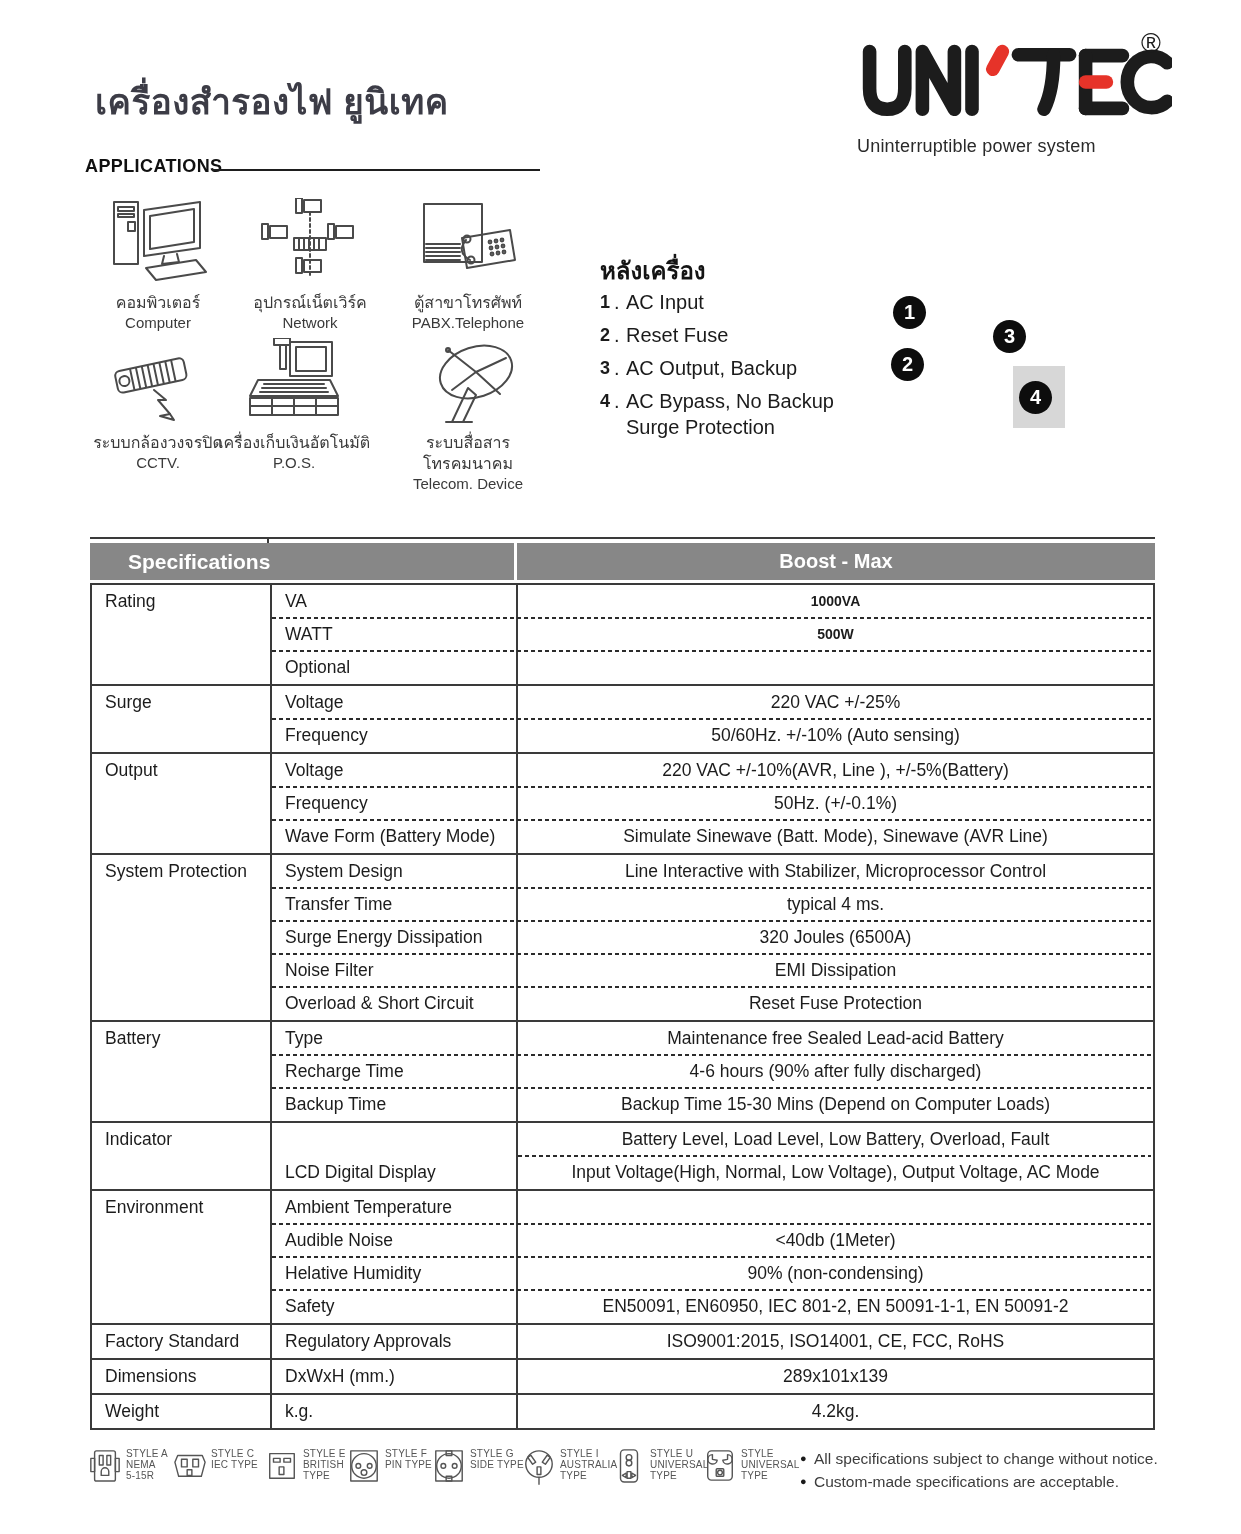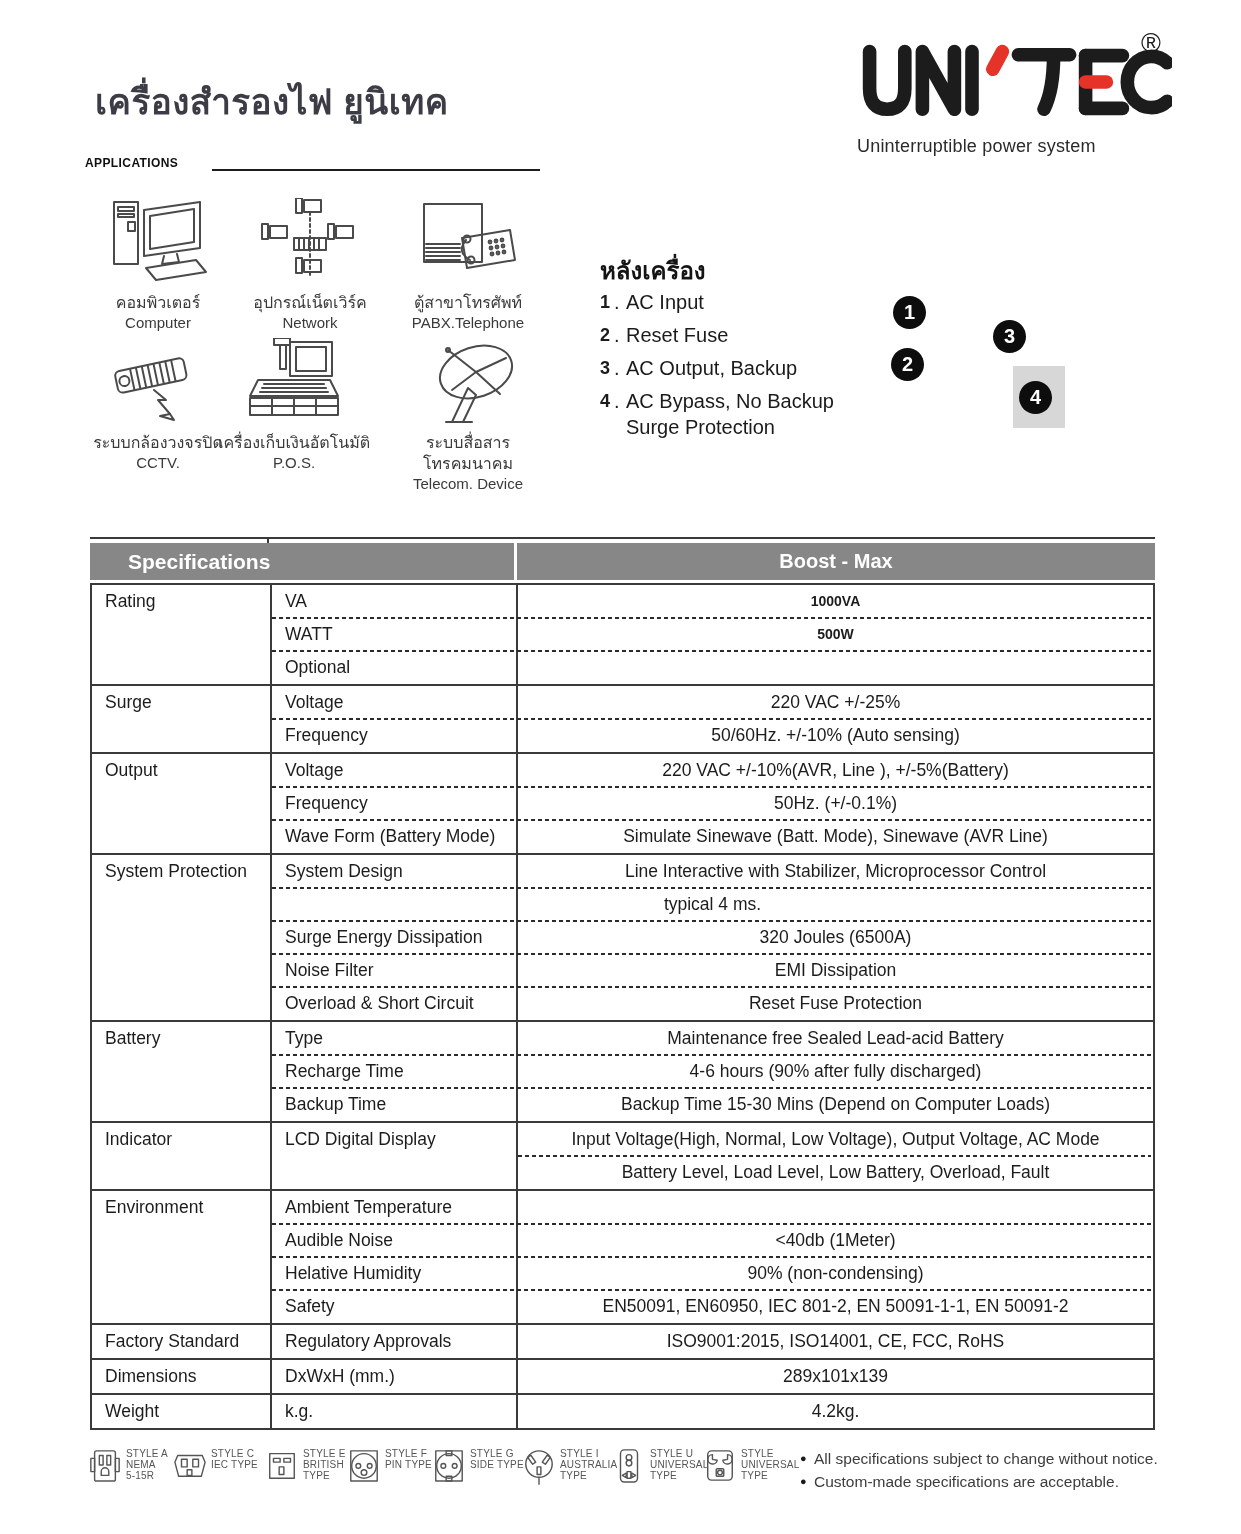--- a/index.html
+++ b/index.html
@@ -8,21 +8,21 @@
   #doc { position:relative; width:1241px; height:1534px; background:#ffffff; margin:0 auto; overflow:hidden;
          font-family:"Liberation Sans","DejaVu Sans",sans-serif; color:#1c1c1c; }
   .abs { position:absolute; }
 
   
   .thai-title { left:95px; top:74px; font-size:35px; font-weight:600; color:#3c3c46; letter-spacing:0.5px; }
   .logo-svg { left:852px; top:34px; }
   .reg-mark { left:1141px; top:28px; font-size:27px; color:#1c1c1c; }
   .tagline  { left:857px; top:136px; font-size:18px; color:#2a2a2a; letter-spacing:0.2px; }
 
-  .apps-heading { left:85px; top:156px; font-size:12px; font-weight:700; color:#101010; letter-spacing:0.4px; }
+  .apps-heading { left:85px; top:156px; font-size:18px; font-weight:700; color:#101010; letter-spacing:0.4px; }
   .apps-rule { left:212px; top:169px; width:328px; height:2px; background:#1e1e1e; }
 
   
   .app-cell { position:absolute; width:164px; text-align:center; }
   .app-icon { display:block; width:100px; height:92px; margin:0 auto; }
   .app-label-th { font-size:16px; color:#3a3a3a; line-height:21px; margin-top:2px; }
   .app-label-en { font-size:15px; color:#3a3a3a; line-height:20px; }
 
   
   .rear-heading { left:600px; top:251px; font-size:24px; font-weight:700; color:#141414; }
@@ -300,20 +300,21 @@
         </div>
         <div class="tbl-section">
           <span class="sec-cat">System Protection</span>
           <span class="sec-v1"></span>
           <span class="sec-v2"></span>
           <div class="tbl-row">
             <span class="cell-label">System Design</span>
             <span class="cell-value">Line Interactive with Stabilizer, Microprocessor Control</span>
           </div>
           <div class="tbl-row">
+            <span class="cell-label">Transfer Time</span>
             <span class="cell-value">typical 4 ms.</span>
           </div>
           <span class="dash-div" style="top: 32px; left: 180px;"></span>
           <div class="tbl-row">
             <span class="cell-label">Surge Energy Dissipation</span>
             <span class="cell-value">320 Joules (6500A)</span>
           </div>
           <span class="dash-div" style="top: 65px; left: 180px;"></span>
           <div class="tbl-row">
             <span class="cell-label">Noise Filter</span>
@@ -343,26 +344,26 @@
             <span class="cell-label">Backup Time</span>
             <span class="cell-value">Backup Time 15-30 Mins (Depend on Computer Loads)</span>
           </div>
           <span class="dash-div" style="top: 65px; left: 180px;"></span>
         </div>
         <div class="tbl-section">
           <span class="sec-cat">Indicator</span>
           <span class="sec-v1"></span>
           <span class="sec-v2"></span>
           <div class="tbl-row">
+            <span class="cell-label"></span>
+            <span class="cell-value">Battery Level, Load Level, Low Battery, Overload, Fault</span>
+          </div>
+          <div class="tbl-row">
             <span class="cell-label">LCD Digital Display</span>
             <span class="cell-value">Input Voltage(High, Normal, Low Voltage), Output Voltage, AC Mode</span>
-          </div>
-          <div class="tbl-row">
-            <span class="cell-label"></span>
-            <span class="cell-value">Battery Level, Load Level, Low Battery, Overload, Fault</span>
           </div>
           <span class="dash-div" style="top: 32px; left: 426px;"></span>
         </div>
         <div class="tbl-section">
           <span class="sec-cat">Environment</span>
           <span class="sec-v1"></span>
           <span class="sec-v2"></span>
           <div class="tbl-row">
             <span class="cell-label">Ambient Temperature</span>
           </div>

